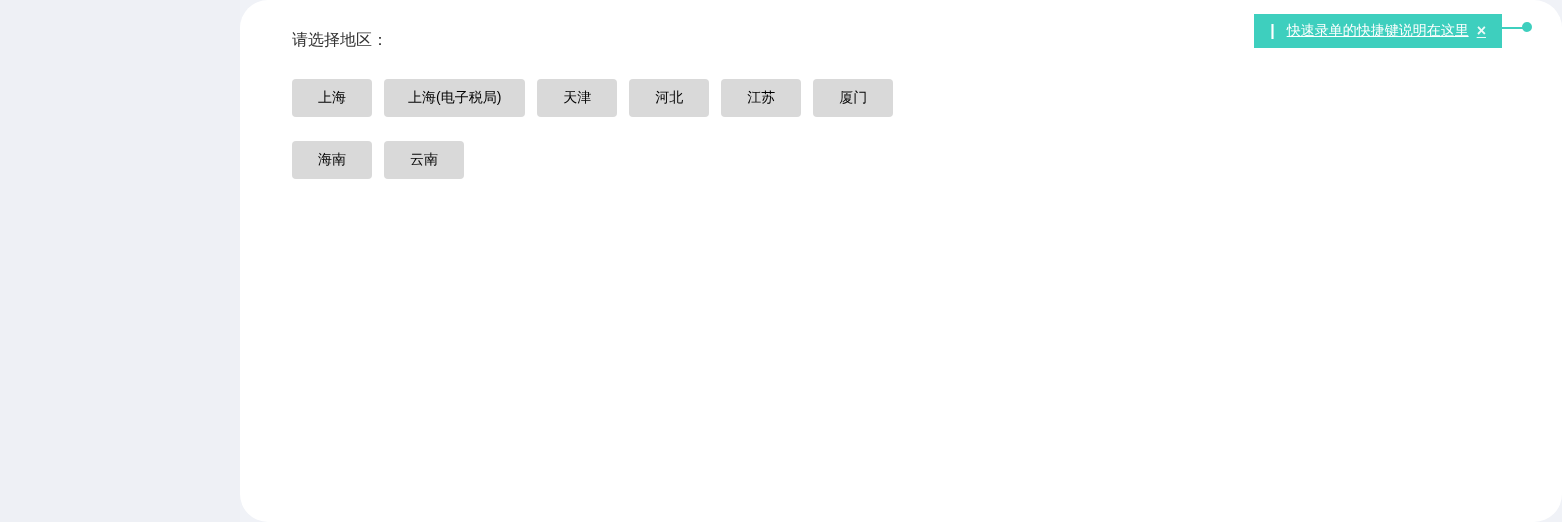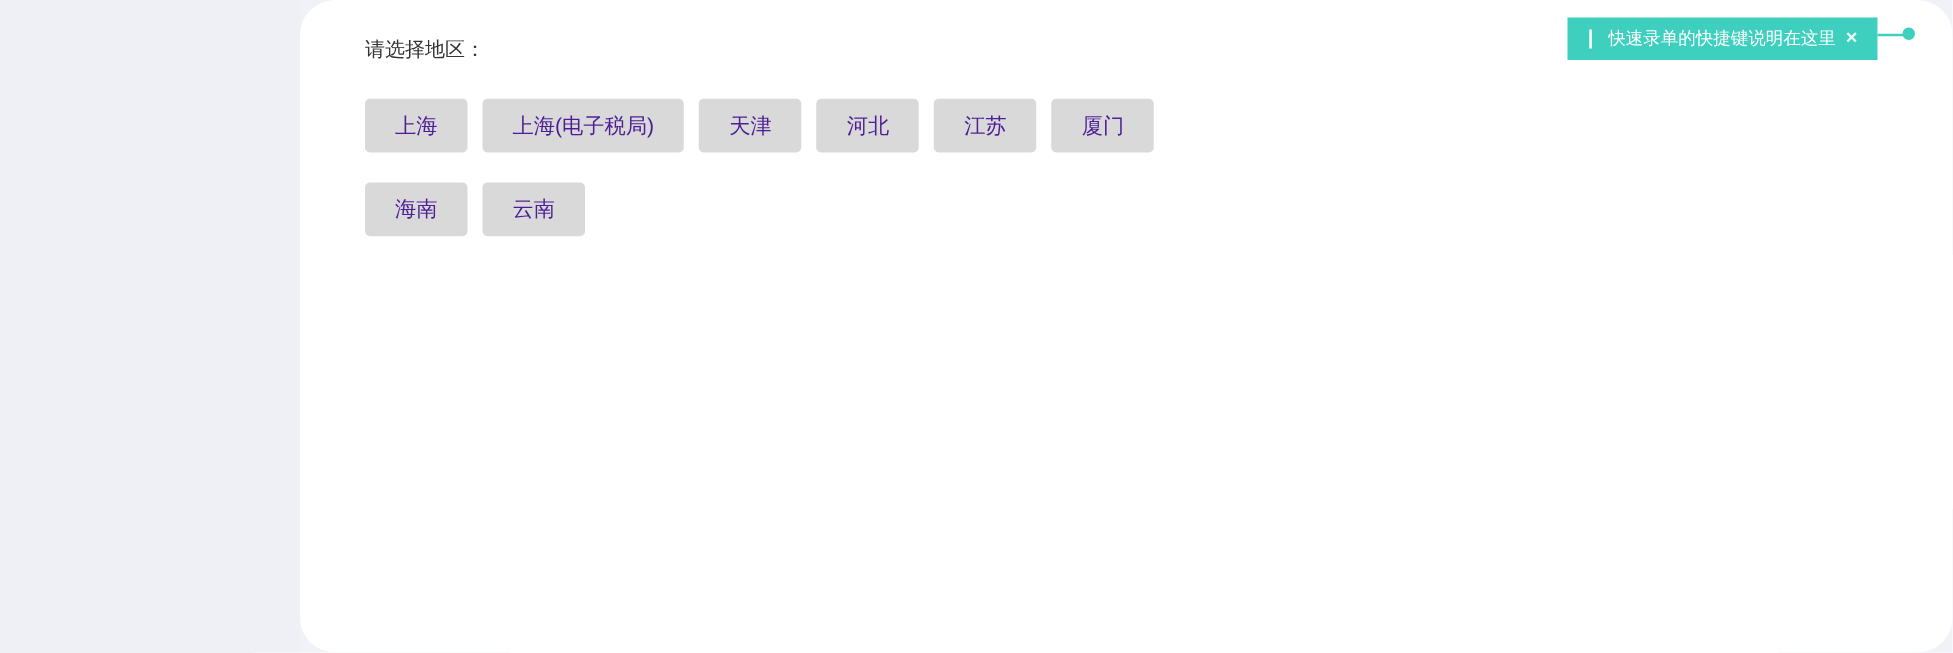--- a/index.html
+++ b/index.html
@@ -47,22 +47,22 @@
     .region-buttons {
       display: flex;
       flex-wrap: wrap;
       gap: 12px;
     }
 
     .region-btn {
       background: #d9d9d9;
       border: none;
       border-radius: 4px;
-      color: #4c1d95;
-      font-size: 17px;
+      color: #000000;
+      font-size: 14px;
       padding: 10px 24px;
       cursor: pointer;
       white-space: nowrap;
       font-family: 'Microsoft YaHei', '微软雅黑', Arial, sans-serif;
       min-width: 80px;
       text-align: center;
     }
 
     .tooltip-banner {
       position: absolute;
@@ -70,20 +70,21 @@
       right: 60px;
       background: #3ecfbe;
       color: #fff;
       font-size: 14px;
       padding: 8px 16px;
       border-radius: 0;
       display: flex;
       align-items: center;
       gap: 8px;
       white-space: nowrap;
+      text-decoration: underline;
     }
 
     .tooltip-banner::before {
       content: '|';
       font-size: 16px;
       font-weight: bold;
       color: #fff;
       margin-right: 4px;
     }
 

